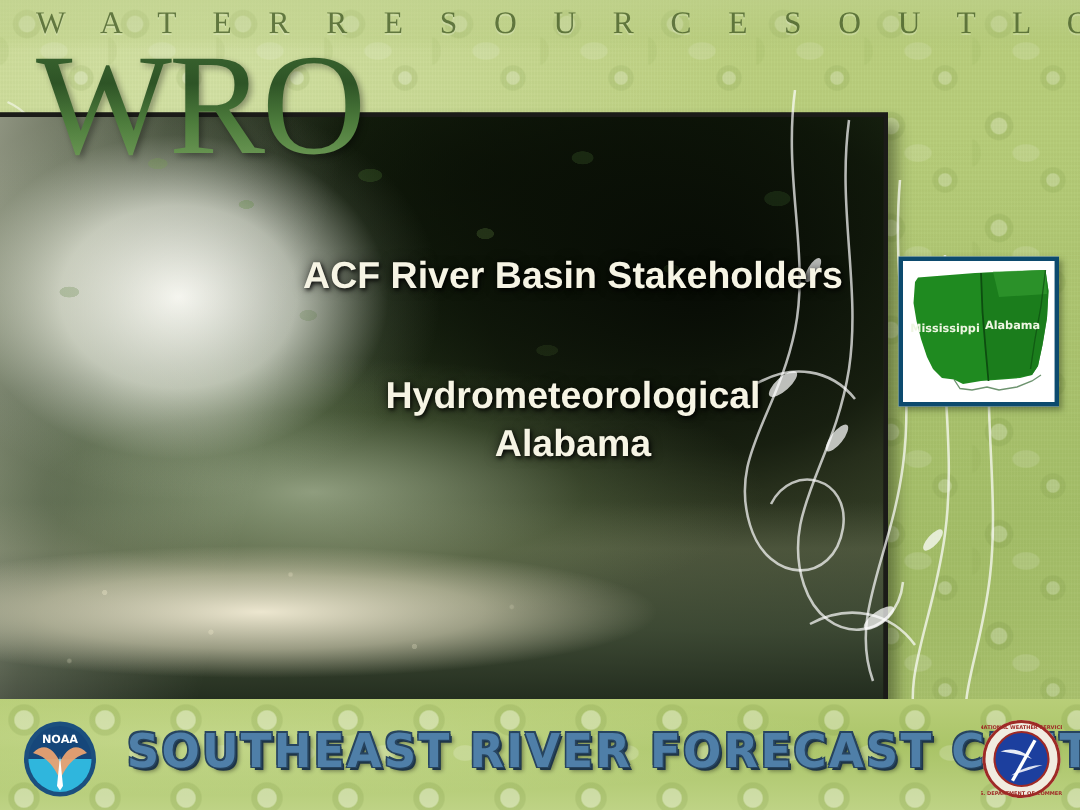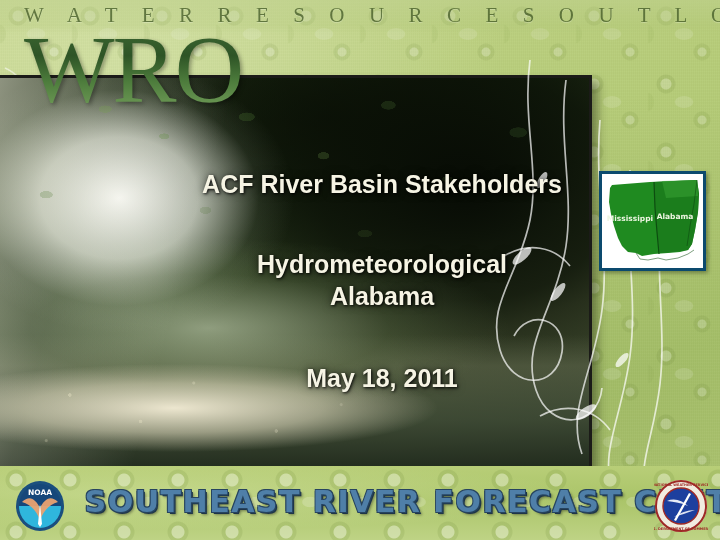--- a/index.html
+++ b/index.html
@@ -295,21 +295,20 @@
       <ellipse cx="72" cy="120" rx="9" ry="3.5" transform="rotate(-60 72 120)"></ellipse>
     </g>
   </svg>
 
   <div class="wro-logo">WRO</div>
 
   <div class="title-block">
     <div>ACF River Basin Stakeholders</div>
     <div class="title-line2">Hydrometeorological</div>
     <div>Alabama</div>
-    <div class="title-date">May 18, 2011</div>
   </div>
 
   <div class="map-box">
     <svg class="map-svg" viewBox="0 0 101 94">
       <rect x="0" y="0" width="101" height="94" fill="#ffffff"></rect>
 
       <path d="M8,14 L10,11 L48,8 L95,6 L97,20 L96,38 L93,56 L90,70 L86,76 L78,78 L66,79 L52,80 L40,82
                L34,79 L26,78 L20,72 L16,64 L12,52 L9,40 L7,28 Z" fill="#1f8a20"></path>
 
       <path d="M52,8 L95,6 L97,20 L96,38 L93,56 L90,70 L86,76 L70,78 L58,79 L55,60 L53,36 Z" fill="#1b7a1c" opacity="0.85"></path>

